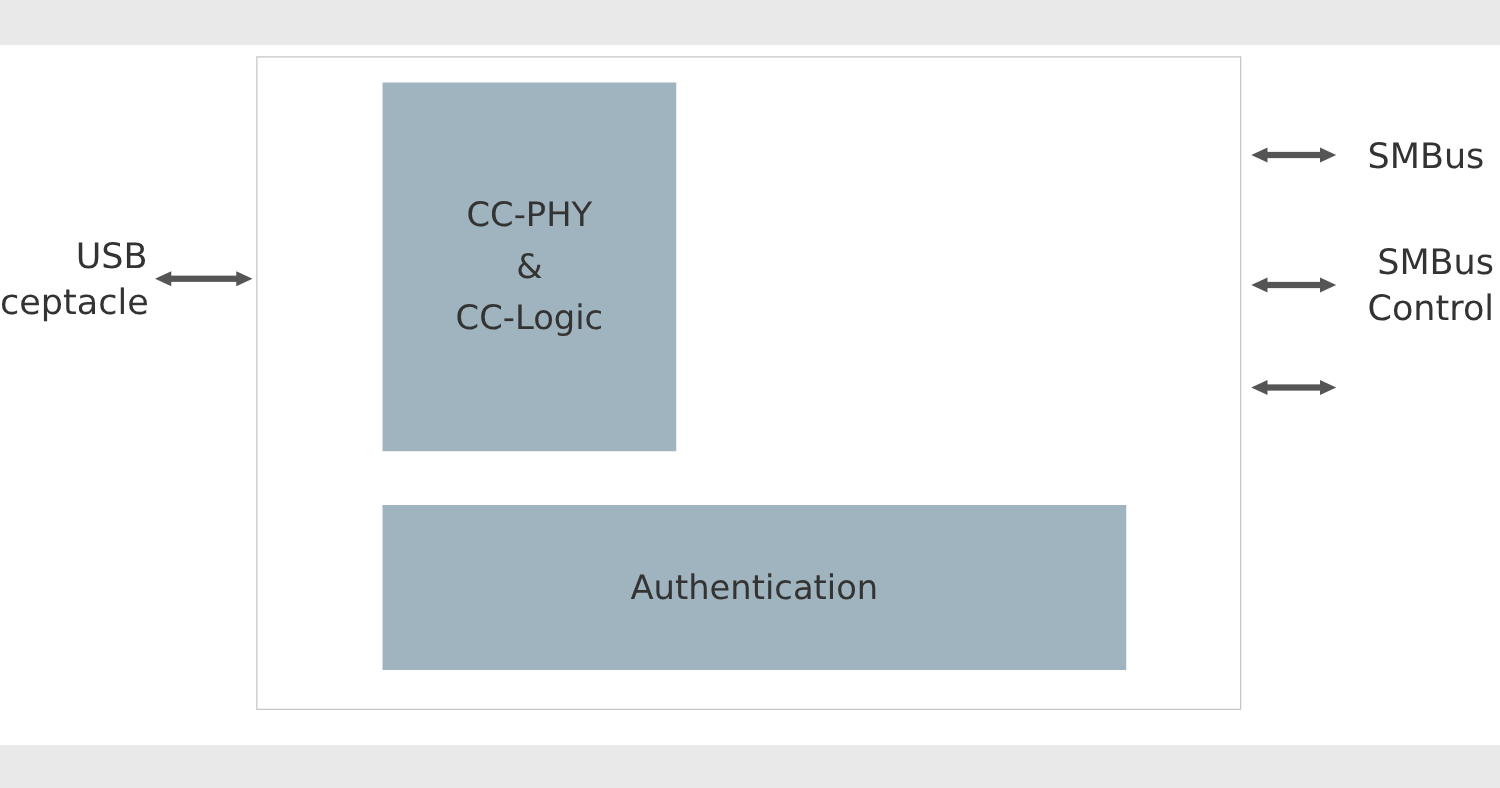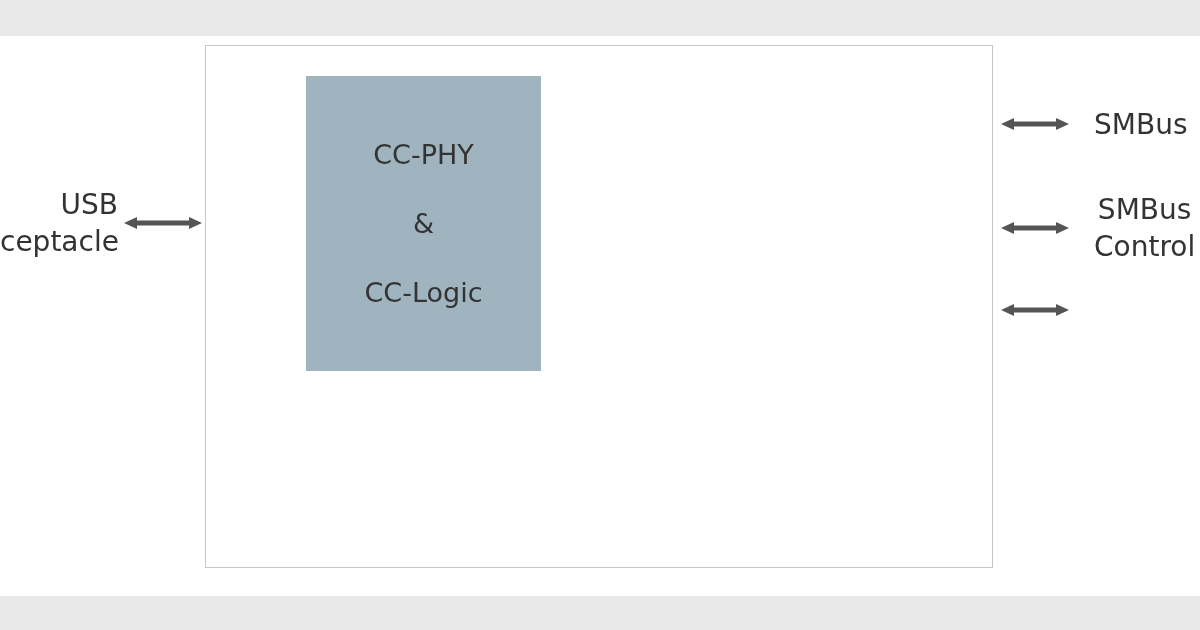--- a/index.html
+++ b/index.html
@@ -39,21 +39,21 @@
     background: #9fb4bf;
     display: flex;
     flex-direction: column;
     align-items: center;
     justify-content: center;
     text-align: center;
     font-size: 27px;
     line-height: 41px;
     color: #333333;
   }
-  .block-cc   { left: 100px; top: 30px;  width: 235px; height: 295px; gap: 28px; }
+  .block-cc   { left: 100px; top: 20px;  width: 235px; height: 295px; }
   .block-pd   { left: 445px; top: 30px;  width: 247px; height: 295px; }
   .block-auth { left: 100px; top: 358px; width: 595px; height: 132px; }
 
   .port {
     position: absolute;
     display: flex;
     align-items: center;
     height: 76px;
   }
   .port-label {
@@ -62,21 +62,21 @@
     color: #333333;
   }
   .port-label div { white-space: nowrap; }
   .port-left  { left: 0px; top: 185px; }
   .port-left .port-label {
     width: 118px;
     text-align: right;
     margin-right: 4px;
   }
   .port-right { left: 1000px; }
-  .port-right .port-label { margin-left: 24px; text-align: center; }
+  .port-right .port-label { margin-left: 24px; text-align: right; }
   .port-smbus-slave  { top: 86px; }
   .port-smbus-master { top: 190px; }
   .port-power        { top: 272px; }
 
   .arrow-icon { flex: 0 0 auto; display: block; }
 </style>
 </head>
 <body>
 
 <div class="strip strip-top"></div>
@@ -84,20 +84,23 @@
 
 <div class="chip">
 
   <div class="block block-cc">
     <div>CC-PHY</div>
     <div>&amp;</div>
     <div>CC-Logic</div>
   </div>
 
 
+  <div class="block block-auth">
+    <div>Authentication</div>
+  </div>
 
 </div>
 
 <div class="port port-left">
   <div class="port-label">
     <div>USB</div>
     <div>ceptacle</div>
   </div>
   <svg class="arrow-icon" width="82" height="18" viewBox="0 0 82 18">
     <path d="M15 3 L2 9 L15 15 Z" fill="#555555"></path>

